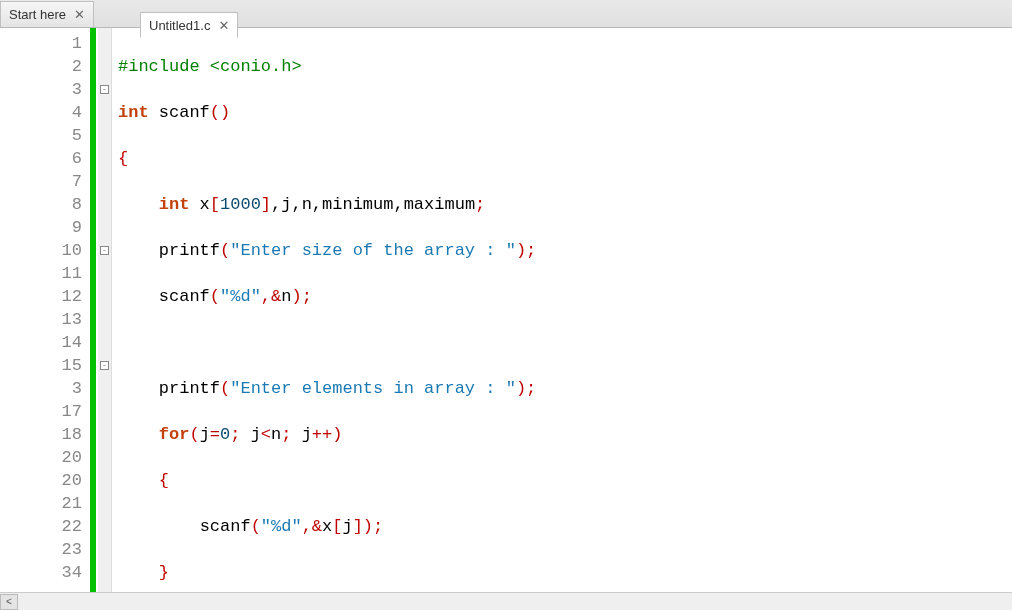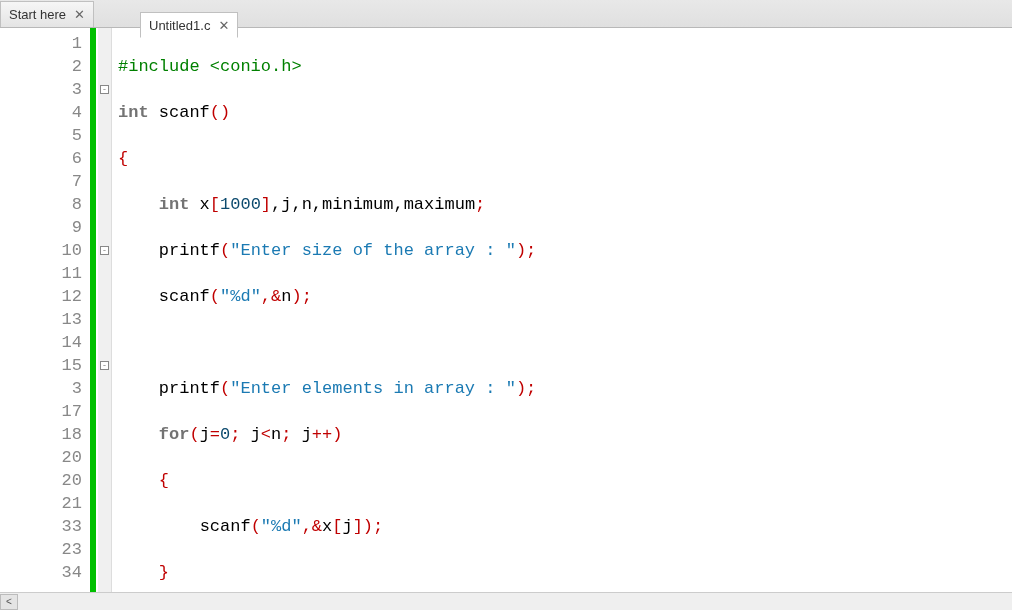--- a/index.html
+++ b/index.html
@@ -103,21 +103,21 @@
       padding: 4px 0 4px 6px;
       font-family: "Consolas", "Courier New", monospace;
       font-size: 17px;
       line-height: 23px;
       white-space: pre;
       overflow: hidden;
     }
     .line { height: 23px; }
     
     .pp  { color: #008000; }     
-    .kw  { color: #737373; font-weight: bold; }  
+    .kw  { color: #c2410c; font-weight: bold; }  
     .num { color: #0c4a6e; }     
     .str { color: #1b7ab3; }     
     .brc { color: #c00000; }     
     .op  { color: #c00000; }
     .id  { color: #000; }
     .hscroll {
       height: 18px;
       background: #efefef;
       border-top: 1px solid #ccc;
       display: flex;
@@ -167,21 +167,21 @@
       <div>12</div>
       <div>13</div>
       <div>14</div>
       <div>15</div>
       <div>3</div>
       <div>17</div>
       <div>18</div>
       <div>20</div>
       <div>20</div>
       <div>21</div>
-      <div>33</div>
+      <div>22</div>
       <div>23</div>
       <div>34</div>
     </div>
   <div class="change-bar"></div>
   <div class="fold-col" id="foldcol">
       <div class="fold-mark"></div>
       <div class="fold-mark"></div>
       <div class="fold-mark">
         <div class="fold-box">-</div>
       </div>

